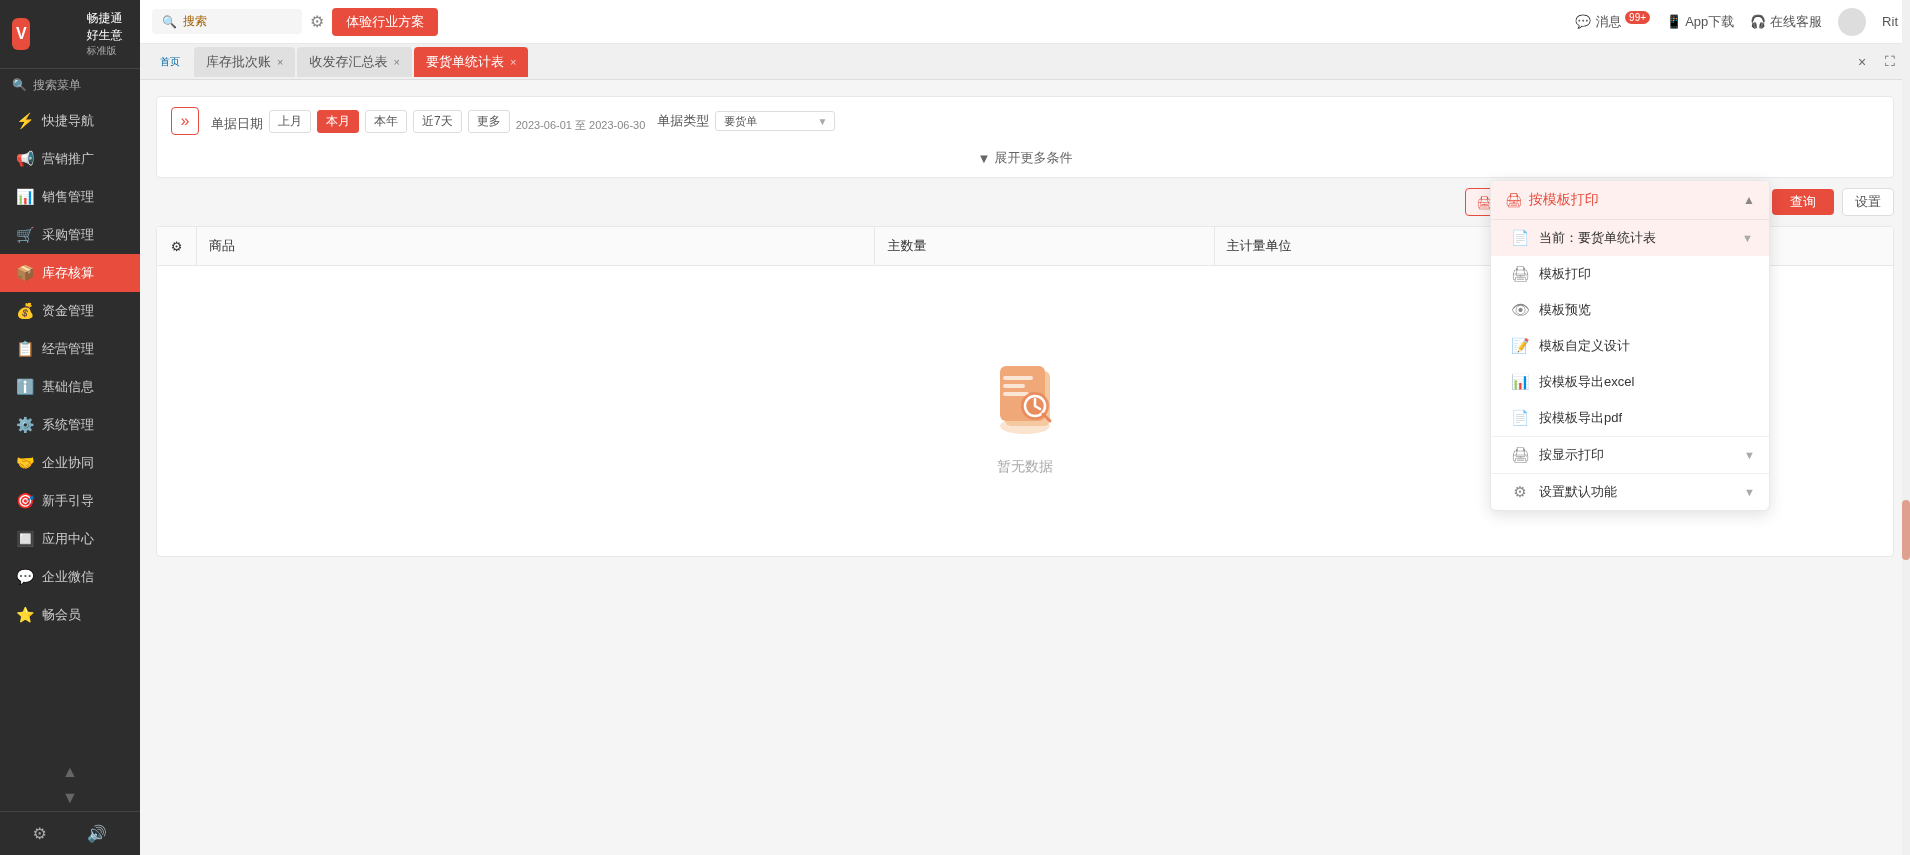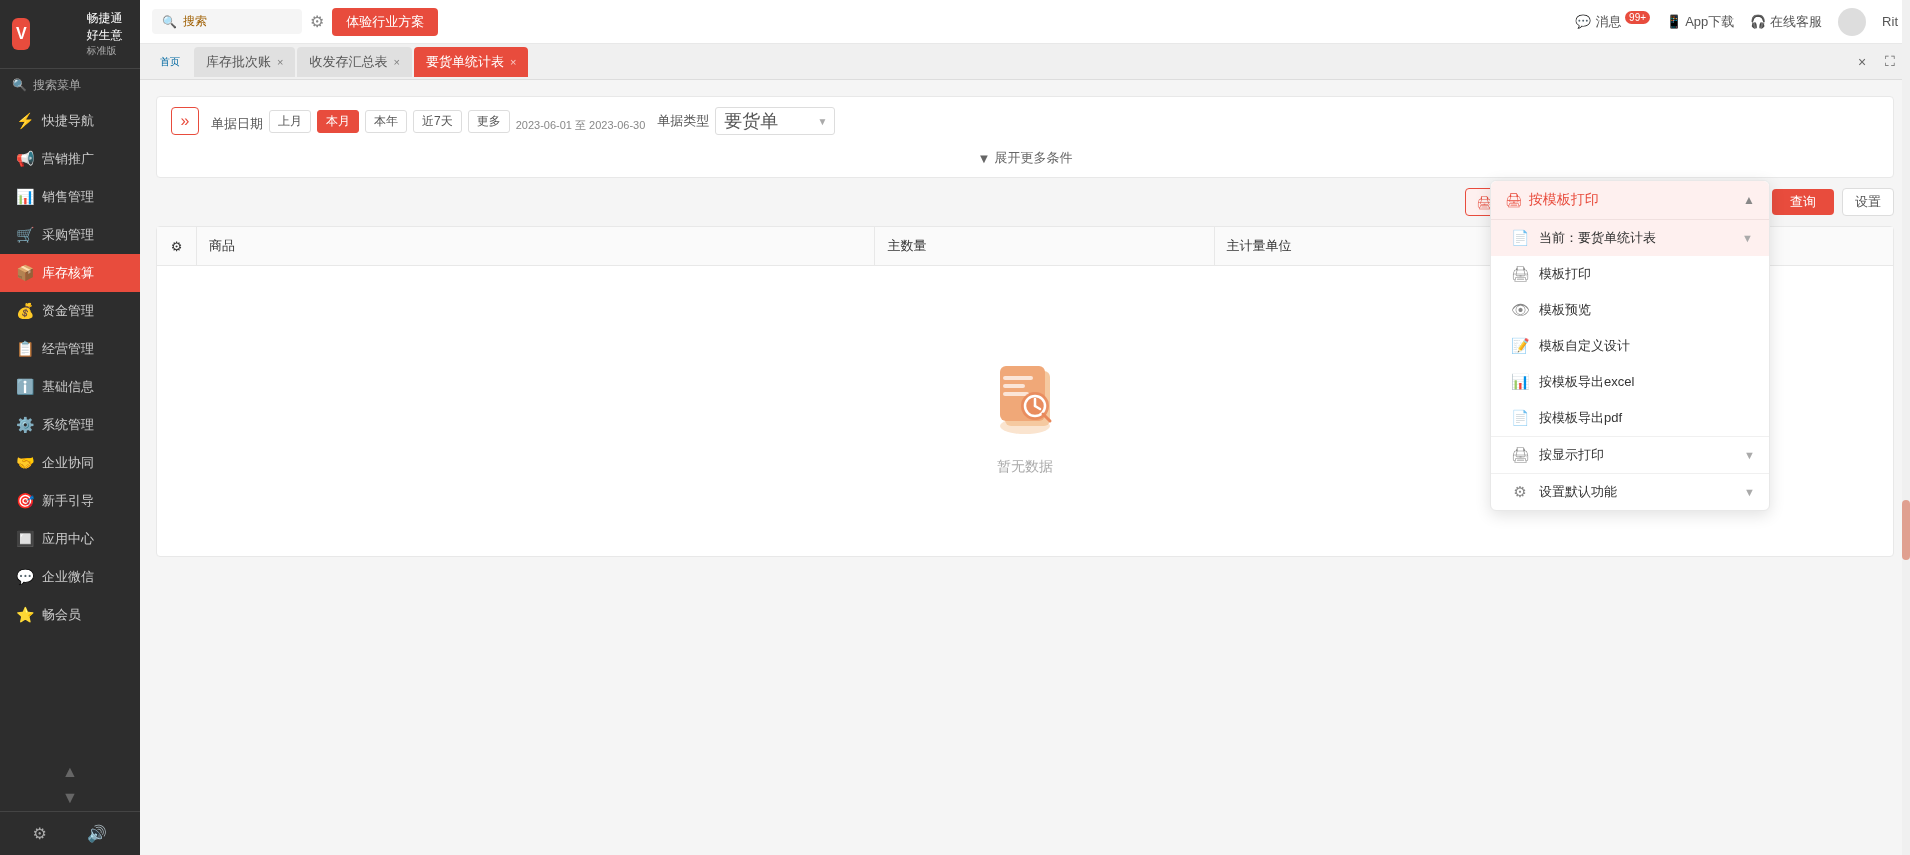--- a/index.html
+++ b/index.html
@@ -226,21 +226,21 @@
     }
     .date-range { font-size: 11px; color: #888; }
 
     
     .type-filter { display: flex; align-items: center; gap: 6px; }
     .type-label { color: #555; white-space: nowrap; font-size: 13px; }
     .type-select {
       border: 1px solid #ddd;
       border-radius: 3px;
       padding: 3px 24px 3px 8px;
-      font-size: 18px;
+      font-size: 11px;
       color: #555;
       background: #fff;
       cursor: pointer;
       appearance: none;
       min-width: 120px;
     }
     .select-wrap { position: relative; }
     .select-wrap::after {
       content: '▼';
       font-size: 10px;

